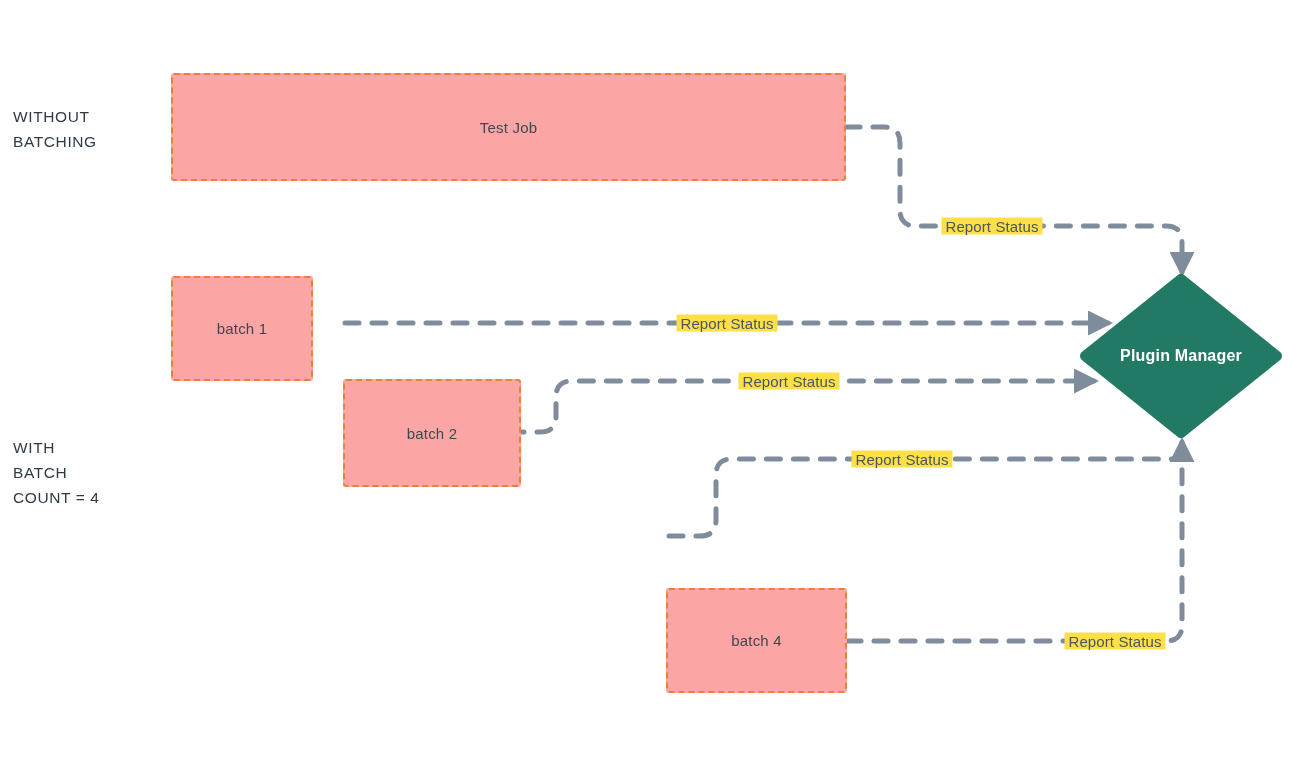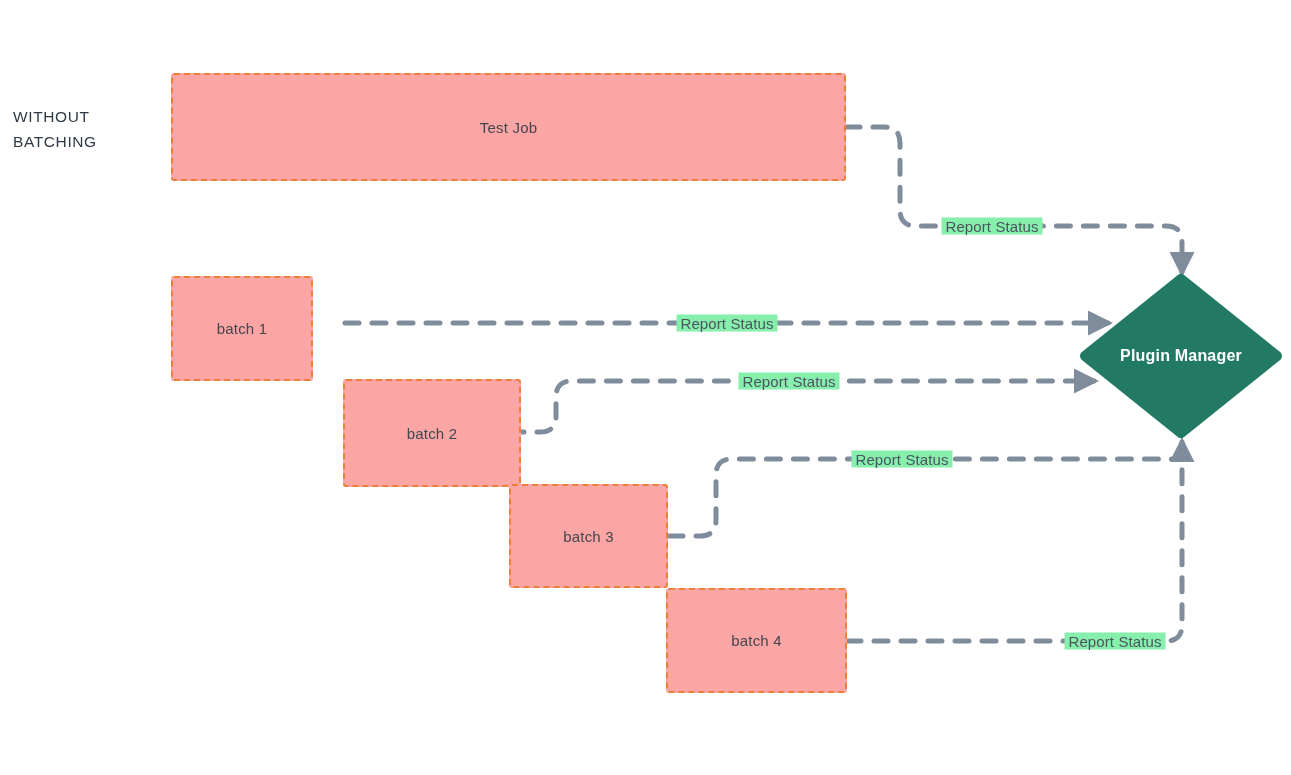--- a/index.html
+++ b/index.html
@@ -48,21 +48,21 @@
     font-family: "Liberation Sans", sans-serif;
     font-size: 15px;
     color: #41474f;
     letter-spacing: 0.2px;
   }
   .edge-label {
     position: absolute;
     font-family: "Liberation Sans", sans-serif;
     font-size: 15px;
     color: #4b5560;
-    background: #86efac;
+    background: #fde047;
     padding: 0 4px;
     white-space: nowrap;
     transform: translate(-50%, -50%);
     letter-spacing: 0.1px;
   }
   .diamond-label {
     position: absolute;
     font-family: "Liberation Sans", sans-serif;
     font-size: 16px;
     font-weight: bold;
@@ -96,36 +96,36 @@
     <path d="M 669 536 L 700 536 Q 716 536 716 520 L 716 475 Q 716 459 732 459 L 1182 459 L 1182 442" fill="none" stroke="#7f8c9b" stroke-width="5" stroke-linecap="round" stroke-dasharray="14 13" marker-end="url(#arrow-down)"></path>
 
     <path d="M 847 641 L 1166 641 Q 1182 641 1182 625 L 1182 450" fill="none" stroke="#7f8c9b" stroke-width="5" stroke-linecap="round" stroke-dasharray="14 13"></path>
 
     <path d="M 1181 279 L 1277 356 L 1181 433 L 1085 356 Z" fill="#237a64" stroke="#237a64" stroke-width="10" stroke-linejoin="round"></path>
   </svg>
 
   <div class="side-label" style="left:13px; top:104px;">WITHOUT
 BATCHING</div>
 
+  <div class="side-label" style="left:13px; top:435px;">WITH
+BATCH
+COUNT = 4</div>
 
   <div class="job-box" style="left:171px; top:73px; width:675px; height:108px;">
     <span>Test Job</span>
   </div>
 
   <div class="job-box" style="left:171px; top:276px; width:142px; height:105px;">
     <span>batch 1</span>
   </div>
 
   <div class="job-box" style="left:343px; top:379px; width:178px; height:108px;">
     <span>batch 2</span>
   </div>
 
-  <div class="job-box" style="left:509px; top:484px; width:159px; height:104px;">
-    <span>batch 3</span>
-  </div>
 
   <div class="job-box" style="left:666px; top:588px; width:181px; height:105px;">
     <span>batch 4</span>
   </div>
 
   <div class="edge-label" style="left:992px; top:226px;">Report Status</div>
 
   <div class="edge-label" style="left:727px; top:323px;">Report Status</div>
 
   <div class="edge-label" style="left:789px; top:381px;">Report Status</div>

